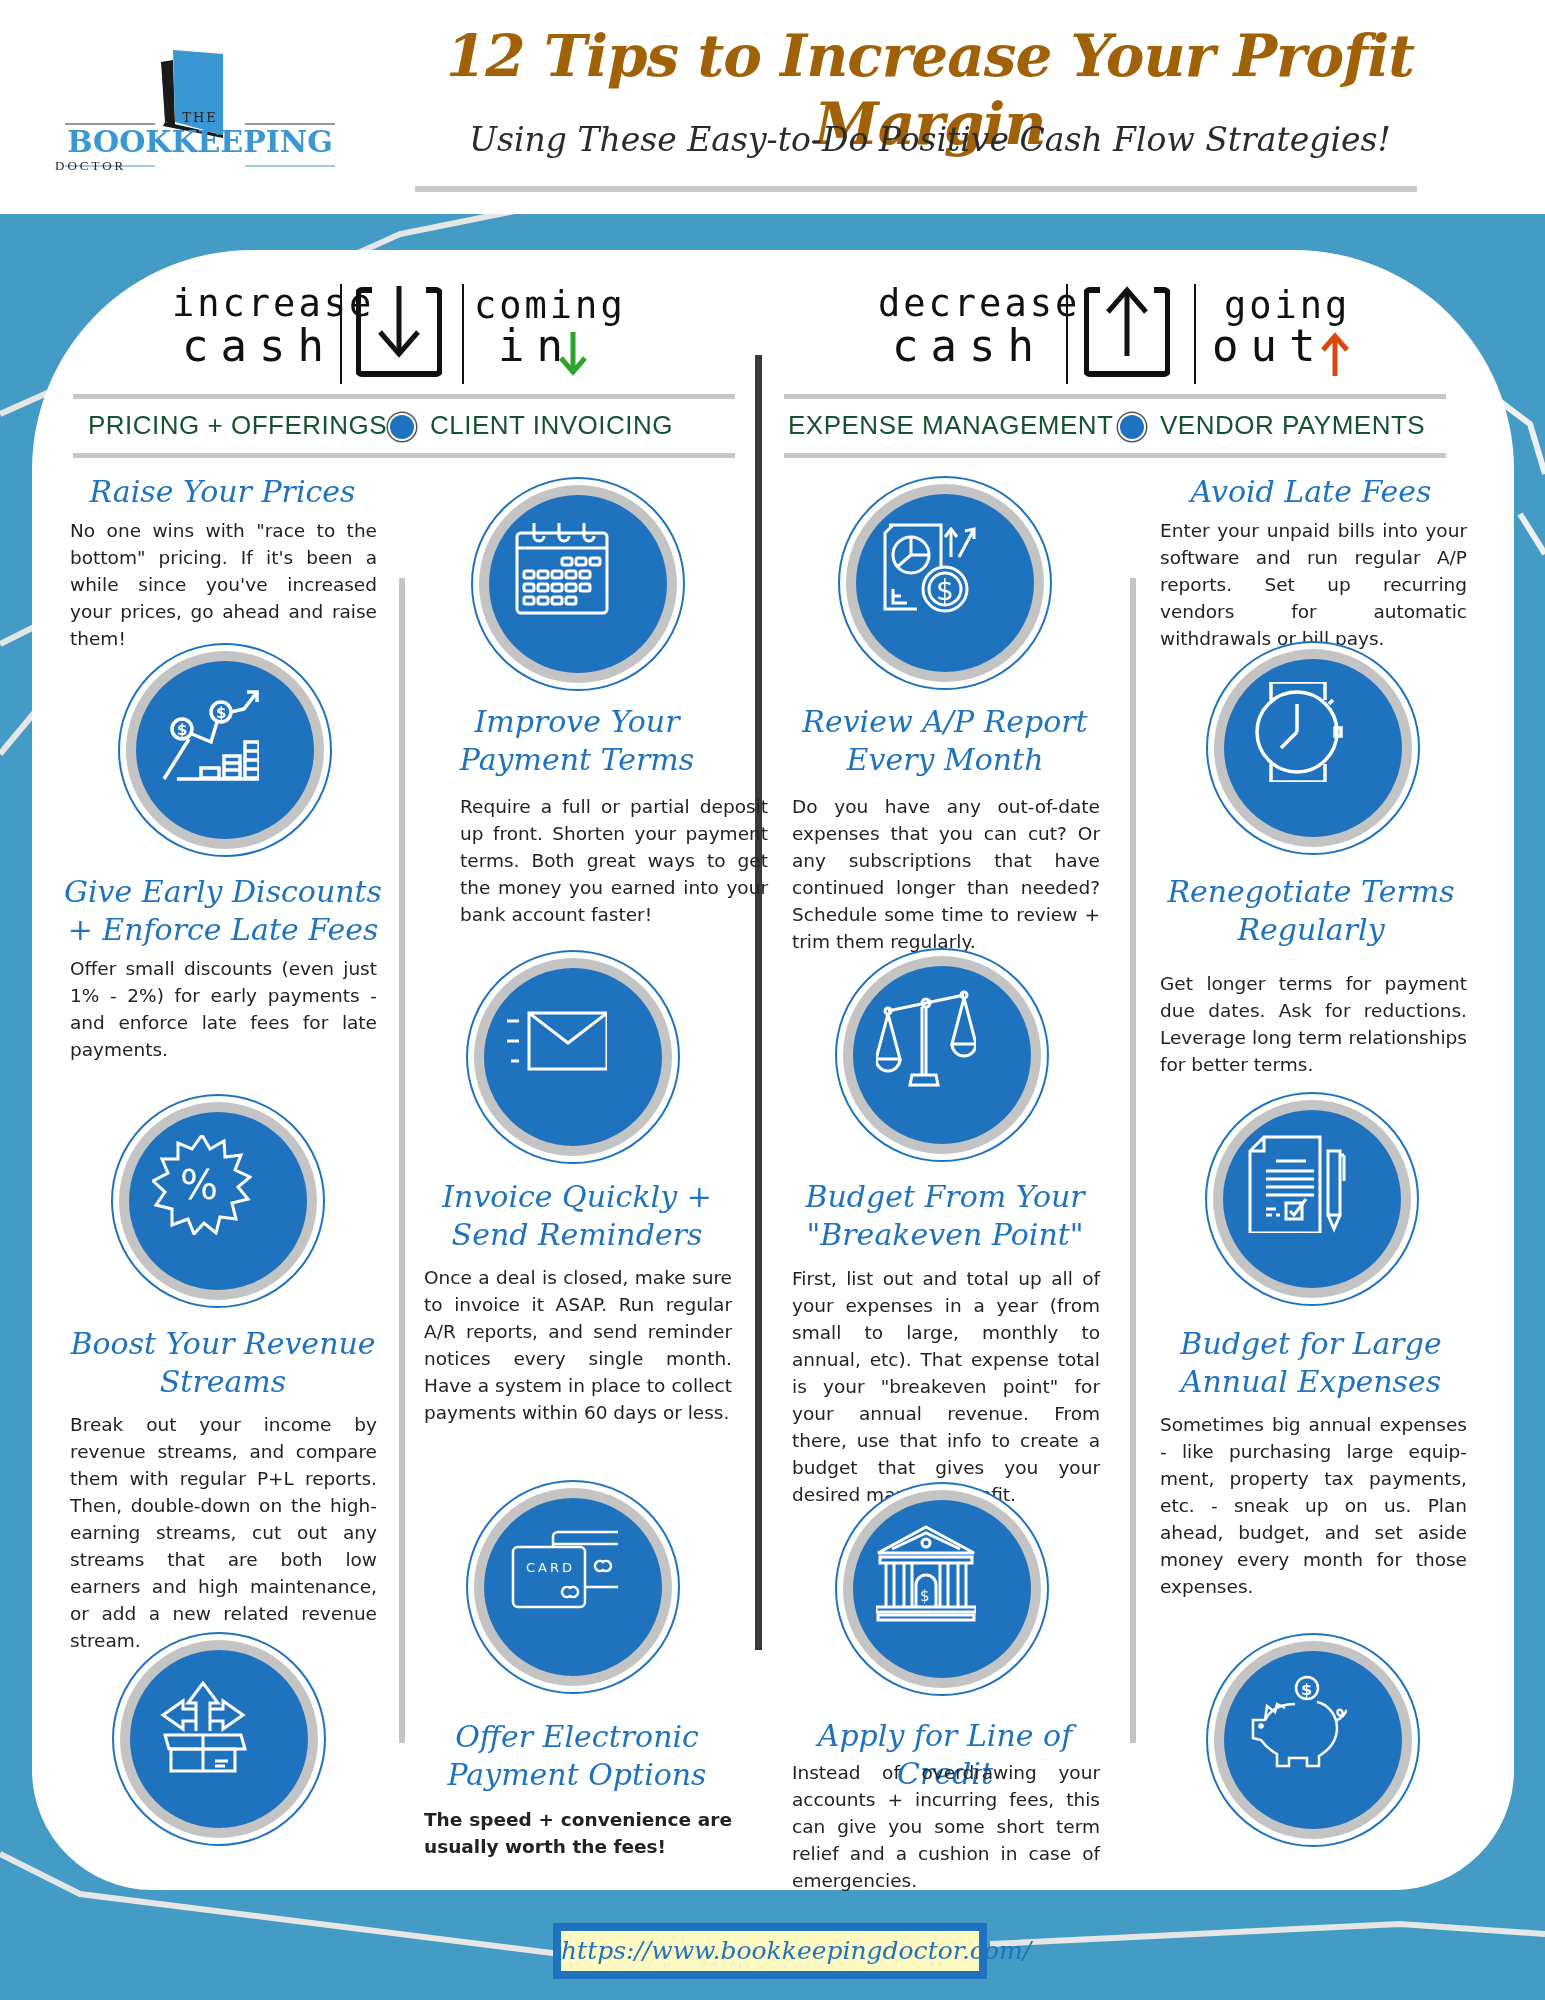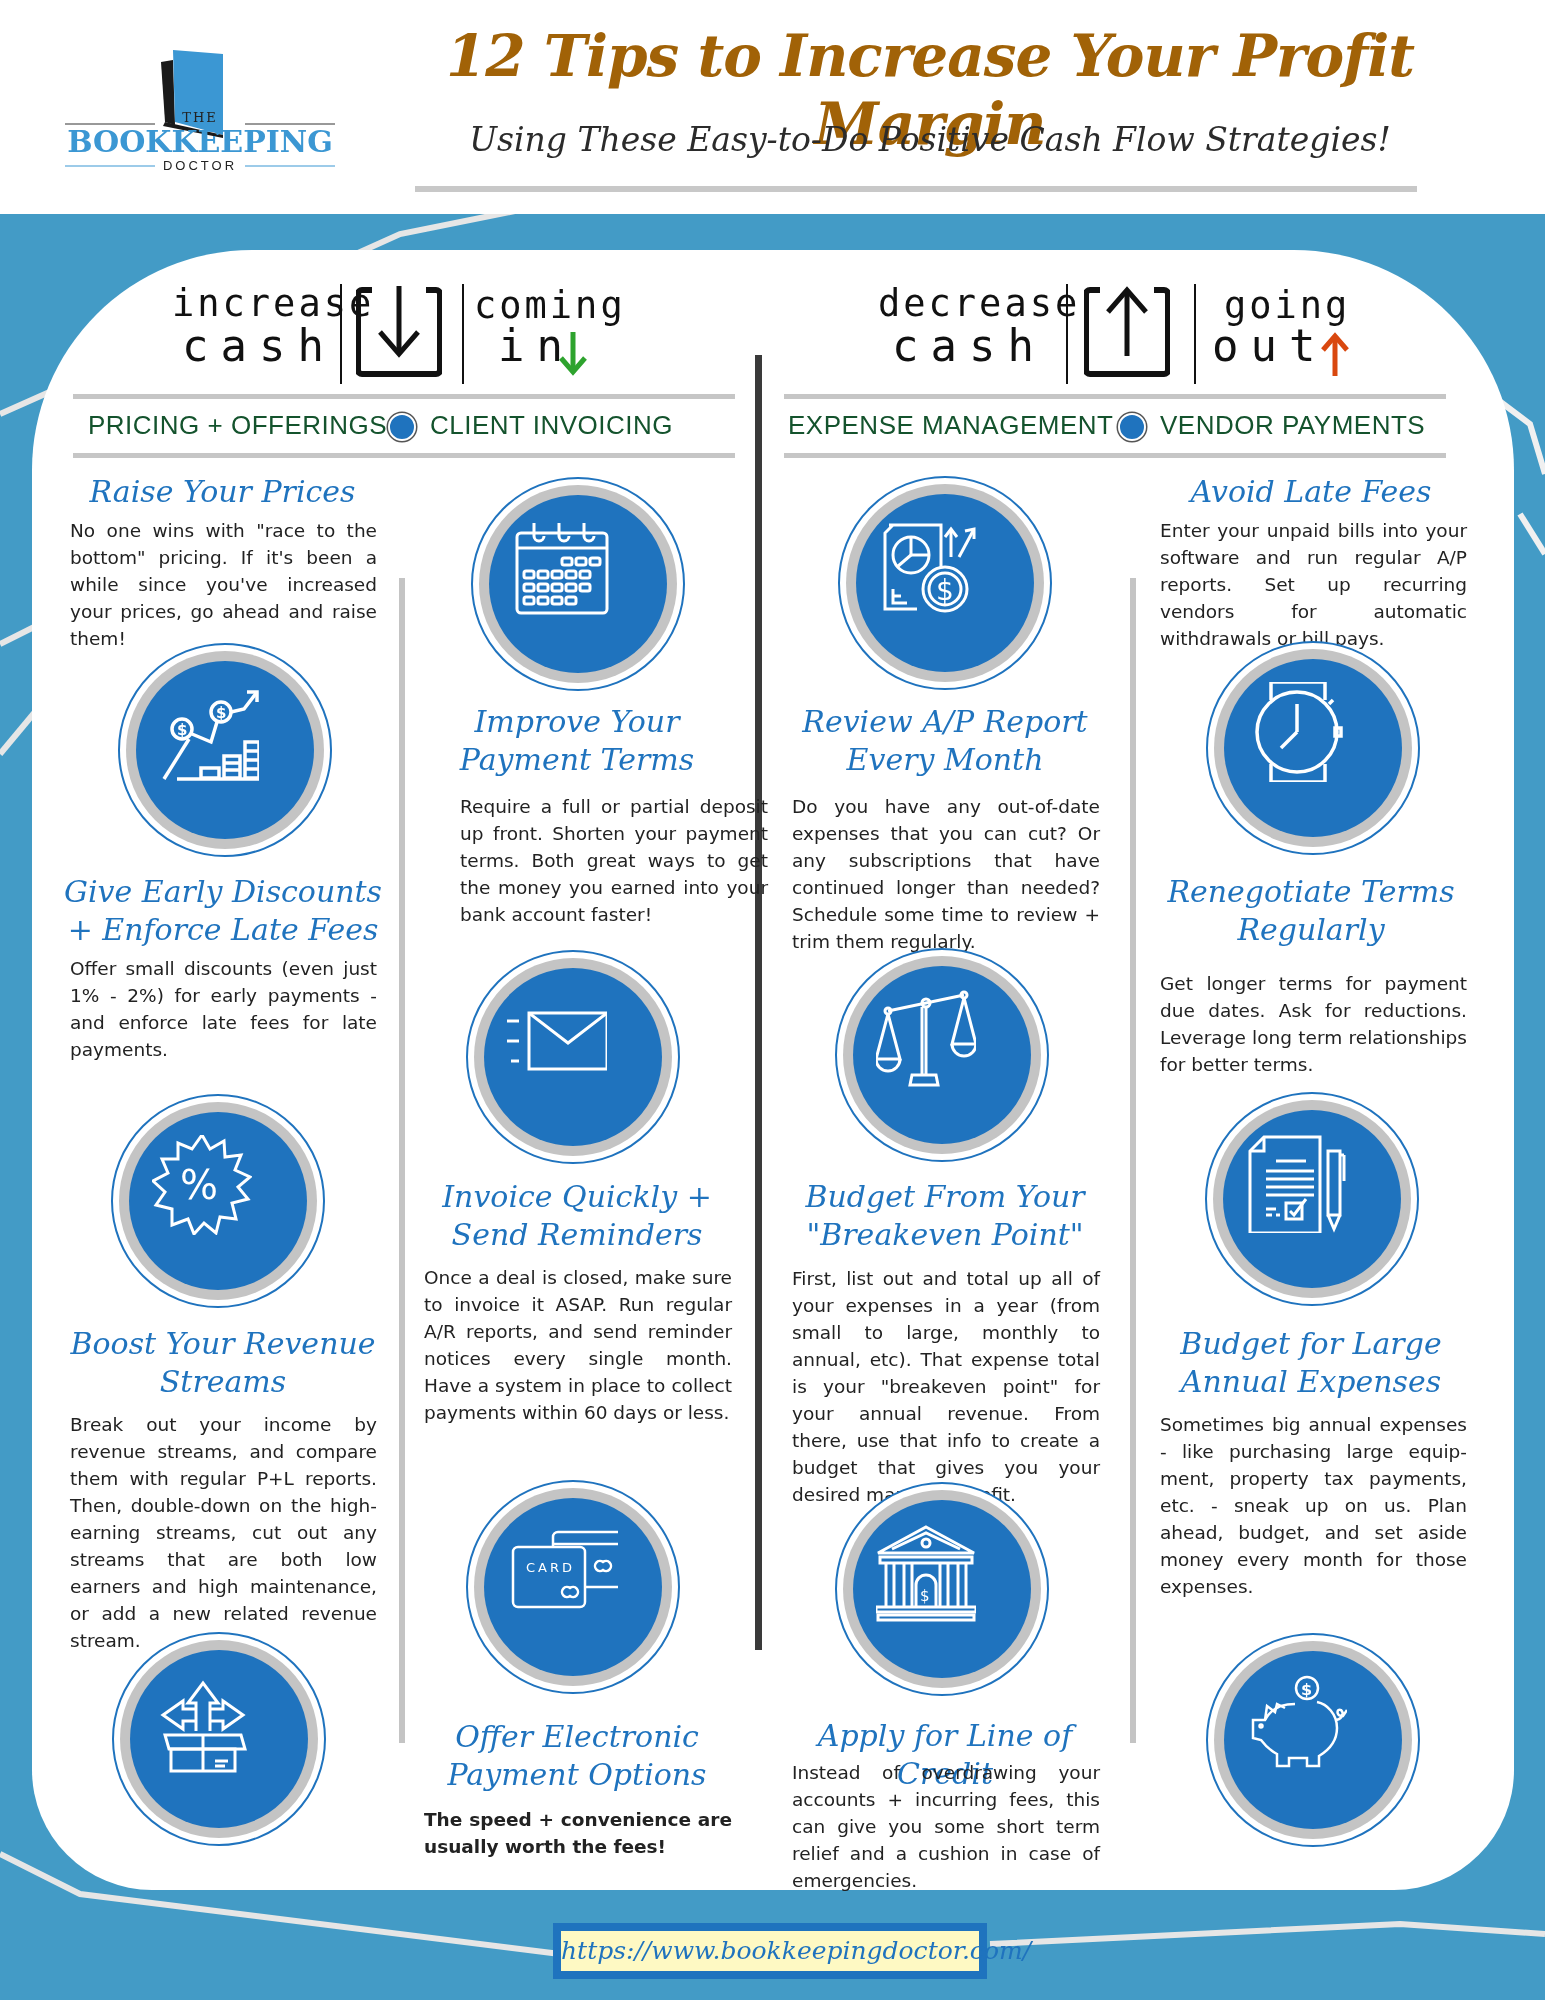--- a/index.html
+++ b/index.html
@@ -51,21 +51,21 @@
       <polygon points="106,22 118,20 120,85 110,82" fill="#1a1a1a"></polygon>
       <polygon points="118,10 168,14 168,95 120,82" fill="#3b97d3"></polygon>
       <polygon points="110,82 168,95 168,98 108,86" fill="#1a1a1a"></polygon>
       <line x1="10" y1="84" x2="100" y2="84" stroke="#333" stroke-width="1"></line>
       <line x1="190" y1="84" x2="280" y2="84" stroke="#333" stroke-width="1"></line>
       <line x1="10" y1="126" x2="100" y2="126" stroke="#3b97d3" stroke-width="1"></line>
       <line x1="190" y1="126" x2="280" y2="126" stroke="#3b97d3" stroke-width="1"></line>
     </svg>
     <div class="abs" style="left:0;top:70px;width:290px;text-align:center;font-family:'DejaVu Serif',serif;font-size:13px;letter-spacing:2px;color:#222;">THE</div>
     <div class="abs" style="left:0;top:84px;width:290px;text-align:center;font-family:'DejaVu Serif',serif;font-size:30px;font-weight:bold;color:#3b97d3;letter-spacing:0px;">BOOKKEEPING</div>
-    <div class="abs" style="left:0;top:118px;width:290px;text-align:center;font-family:Liberation Sans, sans-serif;font-size:13px;letter-spacing:3px;color:#222;">DOCTOR</div>
+    <div class="abs" style="left:0;top:118px;width:290px;text-align:left;font-family:Liberation Serif, serif;font-size:13px;letter-spacing:3px;color:#222;">DOCTOR</div>
   </div>
   <div class="title">12 Tips to Increase Your Profit Margin</div>
   <div class="subtitle">Using These Easy-to-Do Positive Cash Flow Strategies!</div>
   <div class="title-rule"></div>
 </div>
 
 <div class="band">
   <svg width="1545" height="1786" style="position:absolute;left:0;top:0">
     <polyline points="0,200 90,160 400,20 700,-40" fill="none" stroke="#e6e6e6" stroke-width="6"></polyline>
     <polyline points="0,430 60,400" fill="none" stroke="#e6e6e6" stroke-width="6"></polyline>

